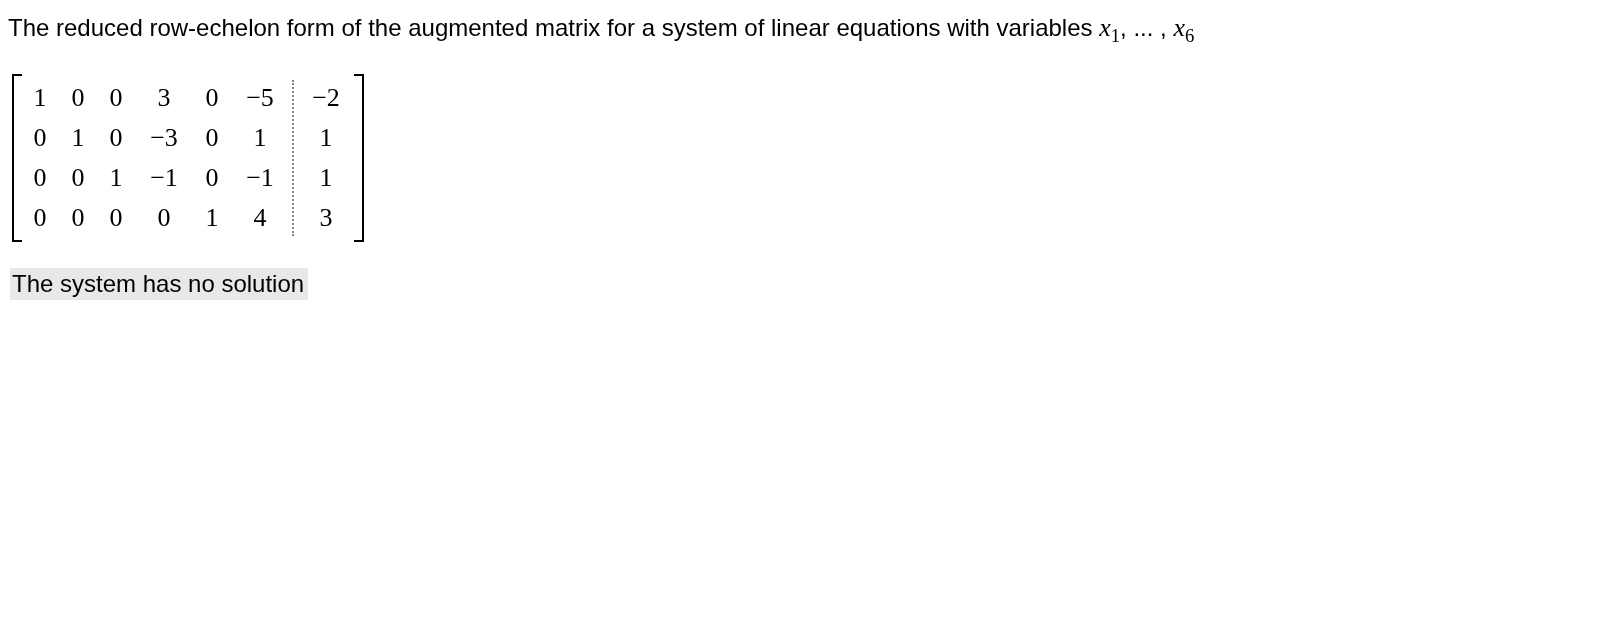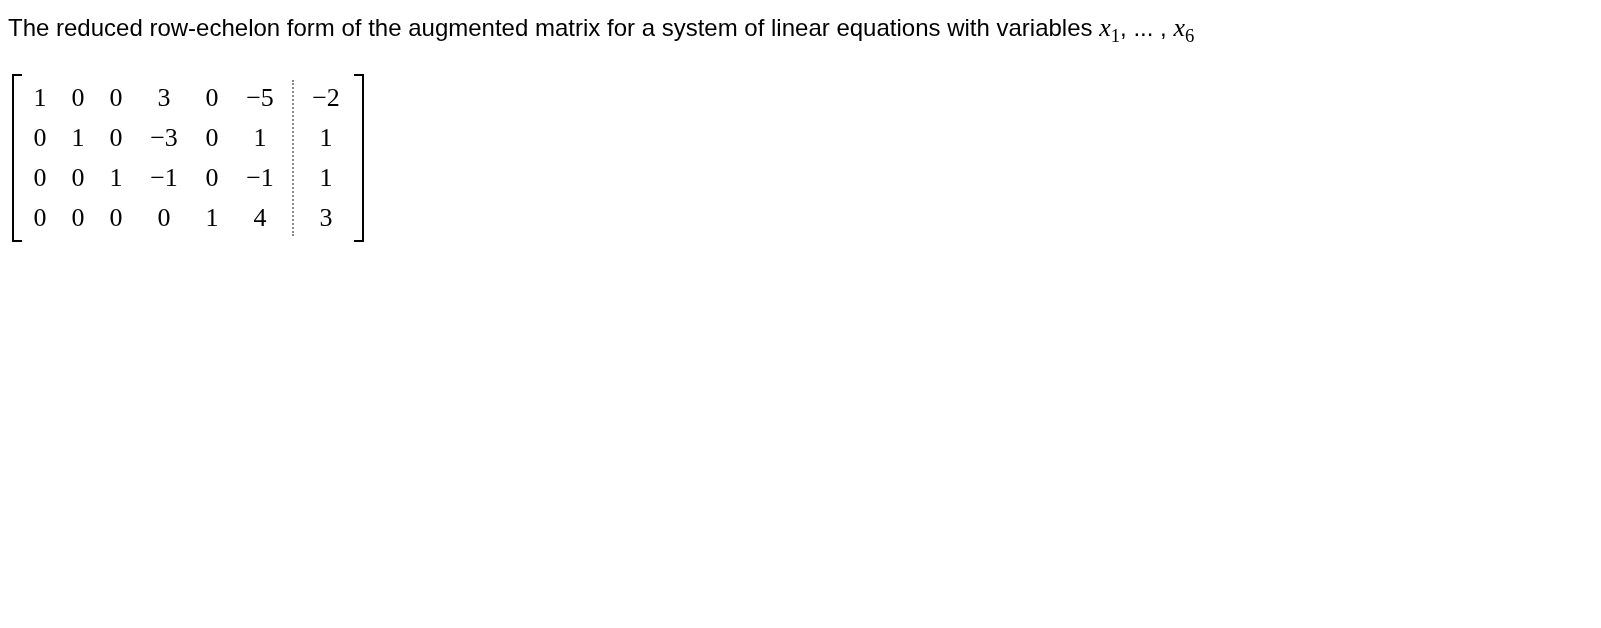--- a/index.html
+++ b/index.html
@@ -176,14 +176,23 @@
           <div class="cell">1</div>
           <div class="cell">3</div>
         </div>
     </div>
     <div class="bracket right">
         <div class="stem"></div>
       </div>
   </div>
 
 
+  <div class="select-area">
+    <span class="select-label">The system has no solution</span>
+    <div class="hr-line"></div>
+    <div class="dropdown" id="dropdown">
+        <div class="option selected">The system has no solution</div>
+        <div class="option">The system has a unique solution</div>
+        <div class="option">The system has infinitely many solutions</div>
+      </div>
+  </div>
 
 </div>
 
 </body></html>

